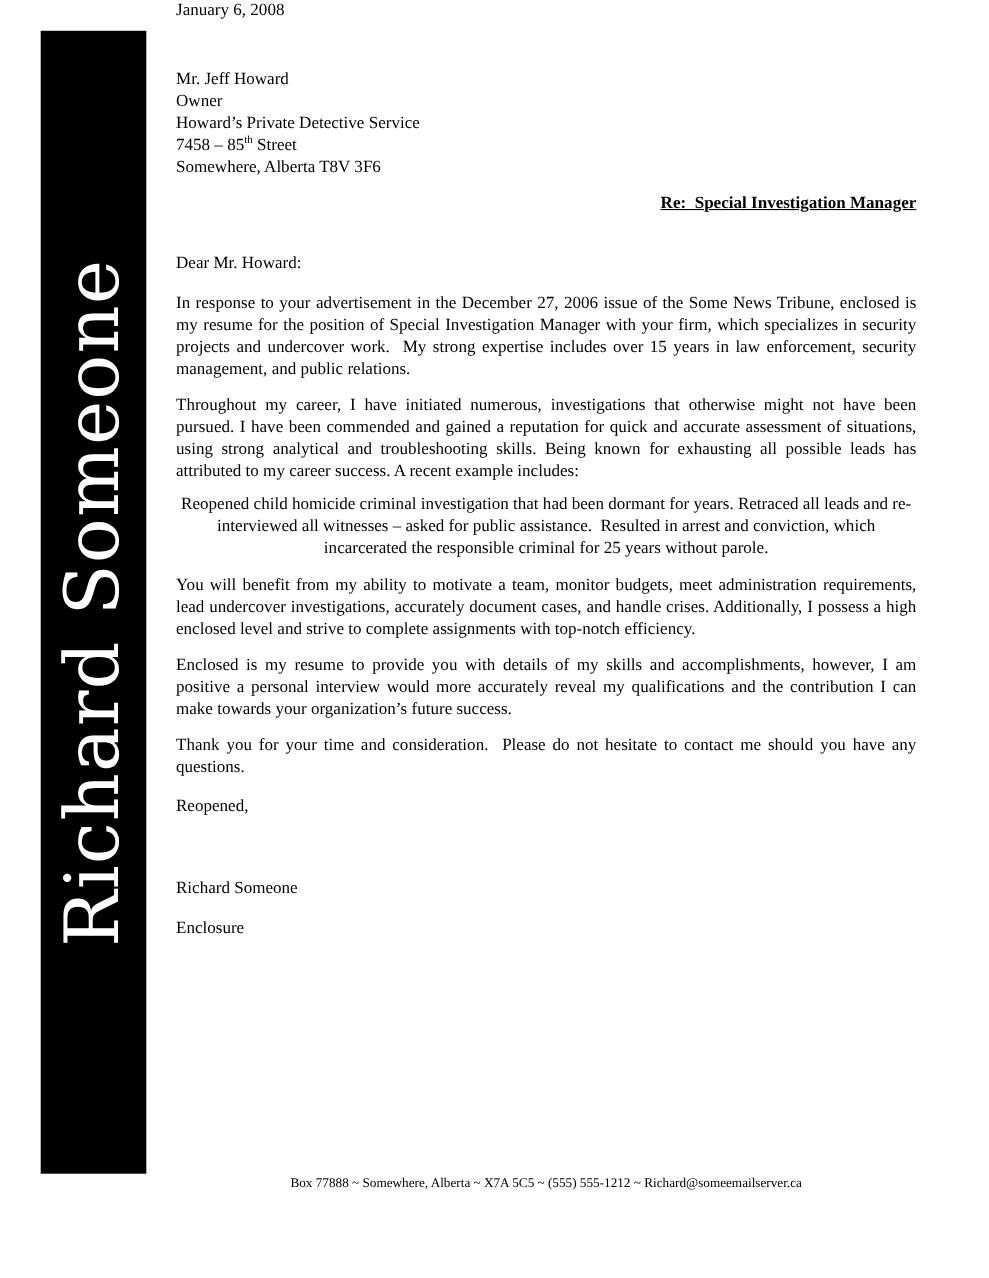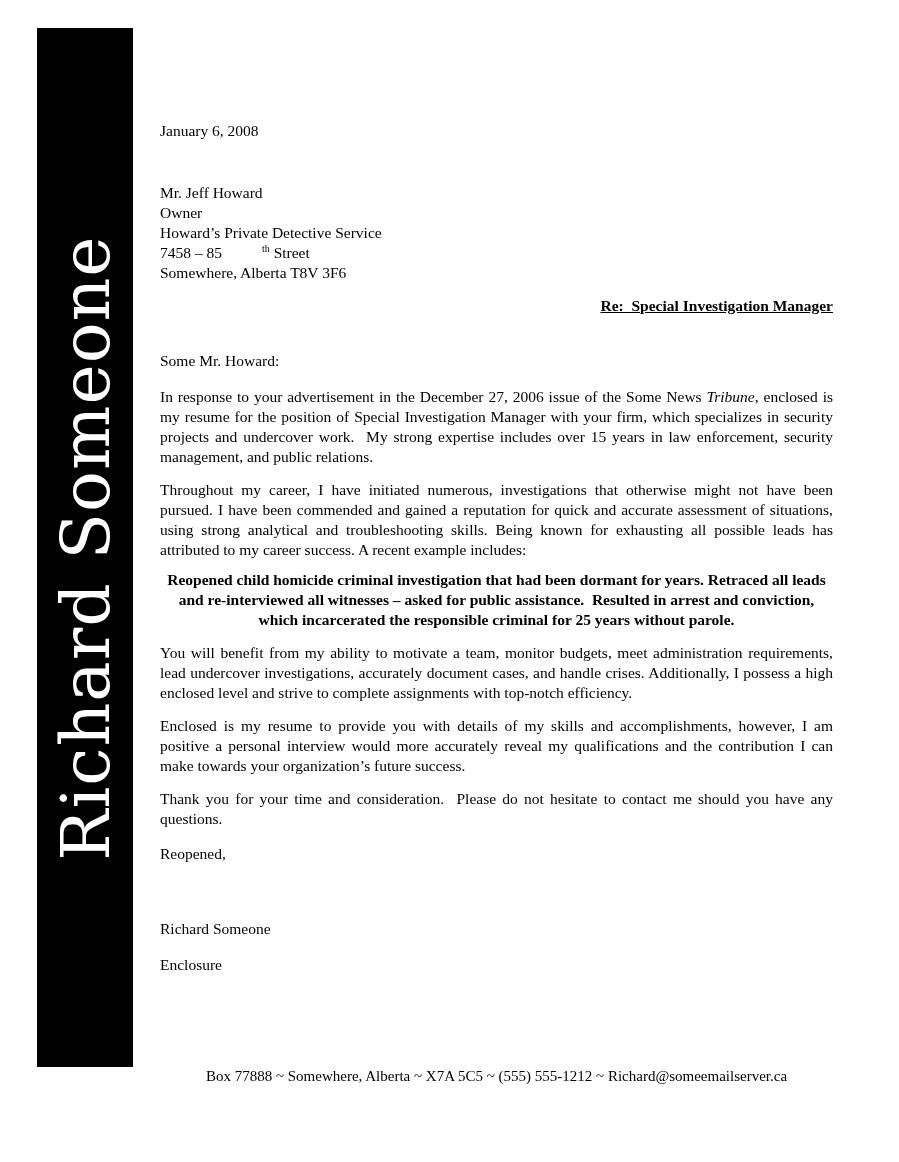--- a/index.html
+++ b/index.html
@@ -34,55 +34,55 @@
     letter-spacing: 1px;
   }
   .content {
     position: absolute;
     left: 160px;
     top: 0;
     width: 673px;
     font-size: 15.5px;
     line-height: 20px;
   }
-  .date { margin-top: 121px; }
+  .date { }
   .address-block { margin-top: 42px; font-family: Liberation Serif, serif; }
   .re-line {
     margin-top: 13px;
     font-weight: bold;
     text-decoration: underline;
     white-space: pre-wrap;
     text-align: right;
   }
   .salutation { margin-top: 35px; }
   .para {
     margin-top: 13px;
     text-align: justify;
     white-space: pre-wrap;
   }
   .para.first { margin-top: 16px; }
   .highlight {
     margin-top: 10px;
-    font-weight: bold;
+    font-weight: normal;
     text-align: center;
     white-space: pre-wrap;
   }
   .closing { margin-top: 15px; }
   .signature-name { margin-top: 55px; }
   .enclosure { margin-top: 16px; }
   .bold { font-weight: normal; }
-  .italic { font-style: italic; }
-  sup { font-size: 10px; vertical-align: super; line-height: 0; margin-left: 40px; }
+  .italic { }
+  sup { font-size: 10px; vertical-align: super; line-height: 0; }
   .footer {
     position: absolute;
     left: 160px;
     top: 1068px;
     width: 673px;
     text-align: center;
-    font-size: 15px;
+    font-size: 12px;
   }
 </style>
 </head>
 <body>
 
 <div class="page">
 
   <div class="sidebar">
     <div class="vertical-name">Richard Someone</div>
   </div>
@@ -94,21 +94,21 @@
     <div class="address-block">
       <div>Mr. Jeff Howard</div>
       <div>Owner</div>
       <div>Howard’s Private Detective Service</div>
       <div><span>7458 – 85</span><sup>th</sup><span> Street</span></div>
       <div>Somewhere, Alberta T8V 3F6</div>
     </div>
 
     <div class="re-line">Re:  Special Investigation Manager</div>
 
-    <div class="salutation">Some Mr. Howard:</div>
+    <div class="salutation">Dear Mr. Howard:</div>
 
     <div class="para first"><span>In response to your advertisement in the December 27, 2006 issue of the Some News </span><span class="italic">Tribune</span><span>, enclosed is my resume for the position of </span><span class="bold">Special Investigation Manager</span><span> with your firm, which specializes in security projects and undercover work.  My strong expertise includes over 15 years in law enforcement, security management, and public relations.</span></div>
 
     <div class="para"><span>Throughout my career, I have initiated numerous, investigations that otherwise might not have been pursued. I have been commended and gained a reputation for quick and accurate assessment of situations, using strong analytical and troubleshooting skills. Being known for </span><span class="bold">exhausting all possible leads</span><span> has attributed to my career success. A recent example includes:</span></div>
 
     <div class="highlight">Reopened child homicide criminal investigation that had been dormant for years. Retraced all leads and re-interviewed all witnesses – asked for public assistance.  Resulted in arrest and conviction, which incarcerated the responsible criminal for 25 years without parole.</div>
 
     <div class="para">You will benefit from my ability to motivate a team, monitor budgets, meet administration requirements, lead undercover investigations, accurately document cases, and handle crises. Additionally, I possess a high enclosed level and strive to complete assignments with top-notch efficiency.</div>
 
     <div class="para">Enclosed is my resume to provide you with details of my skills and accomplishments, however, I am positive a personal interview would more accurately reveal my qualifications and the contribution I can make towards your organization’s future success.</div>

